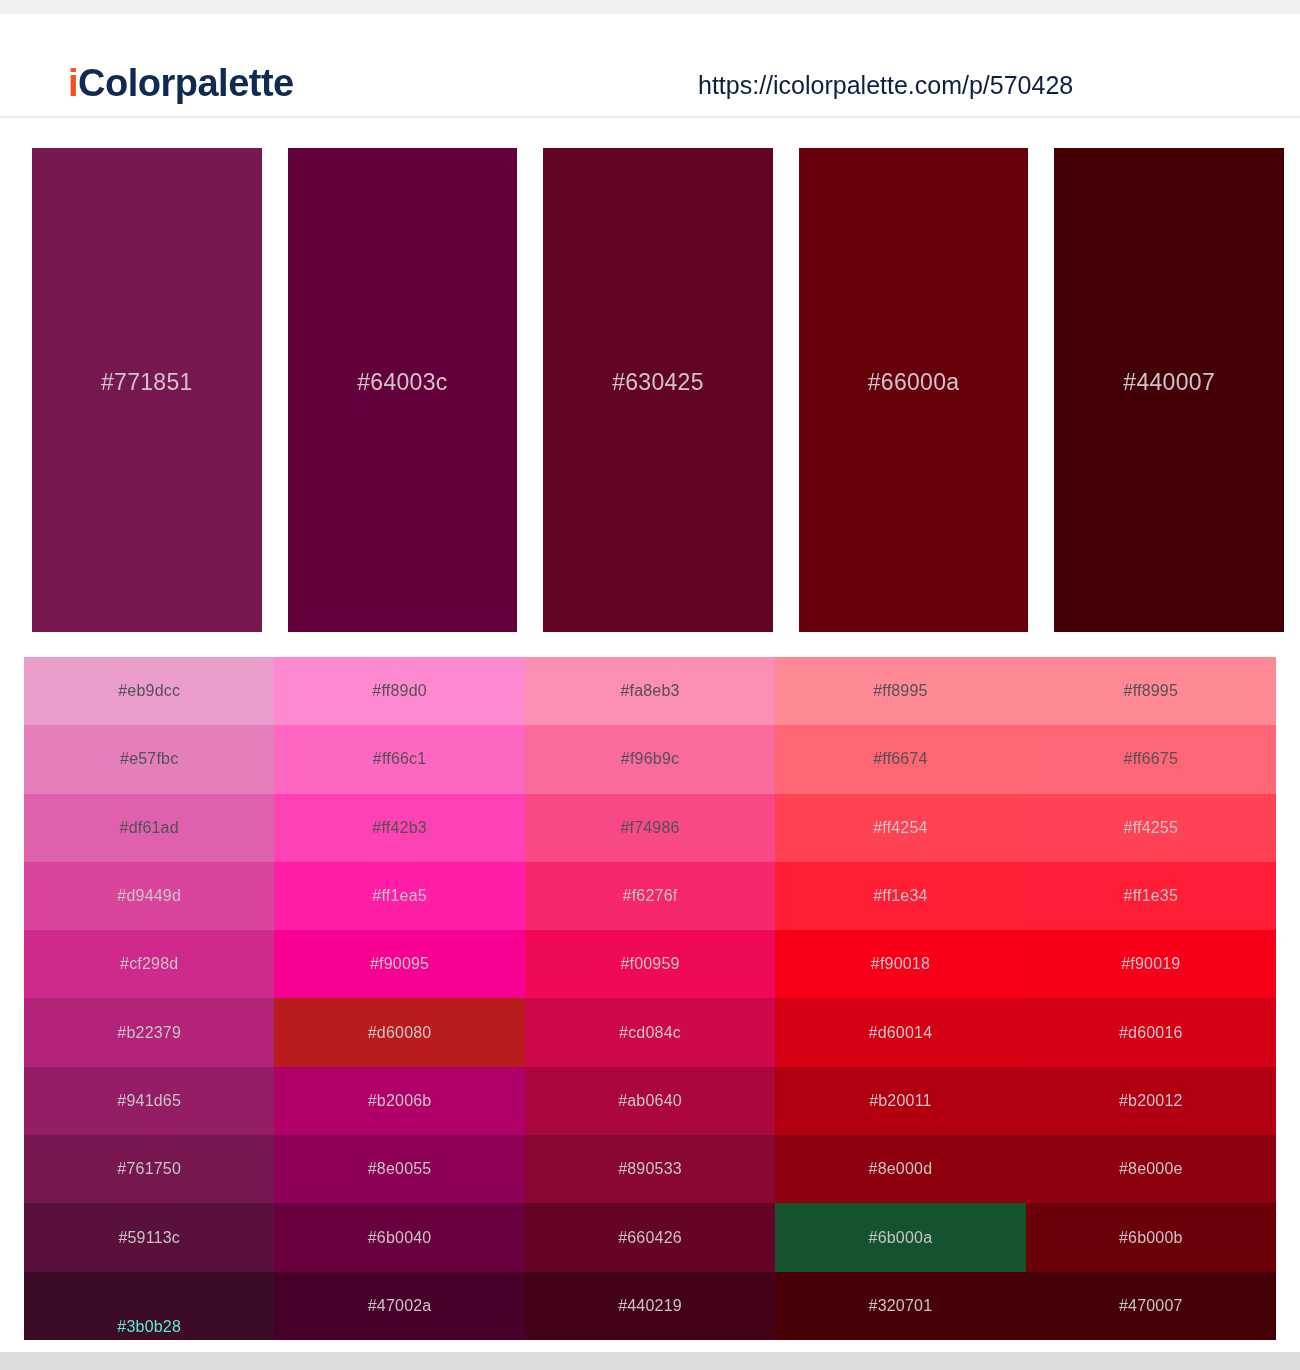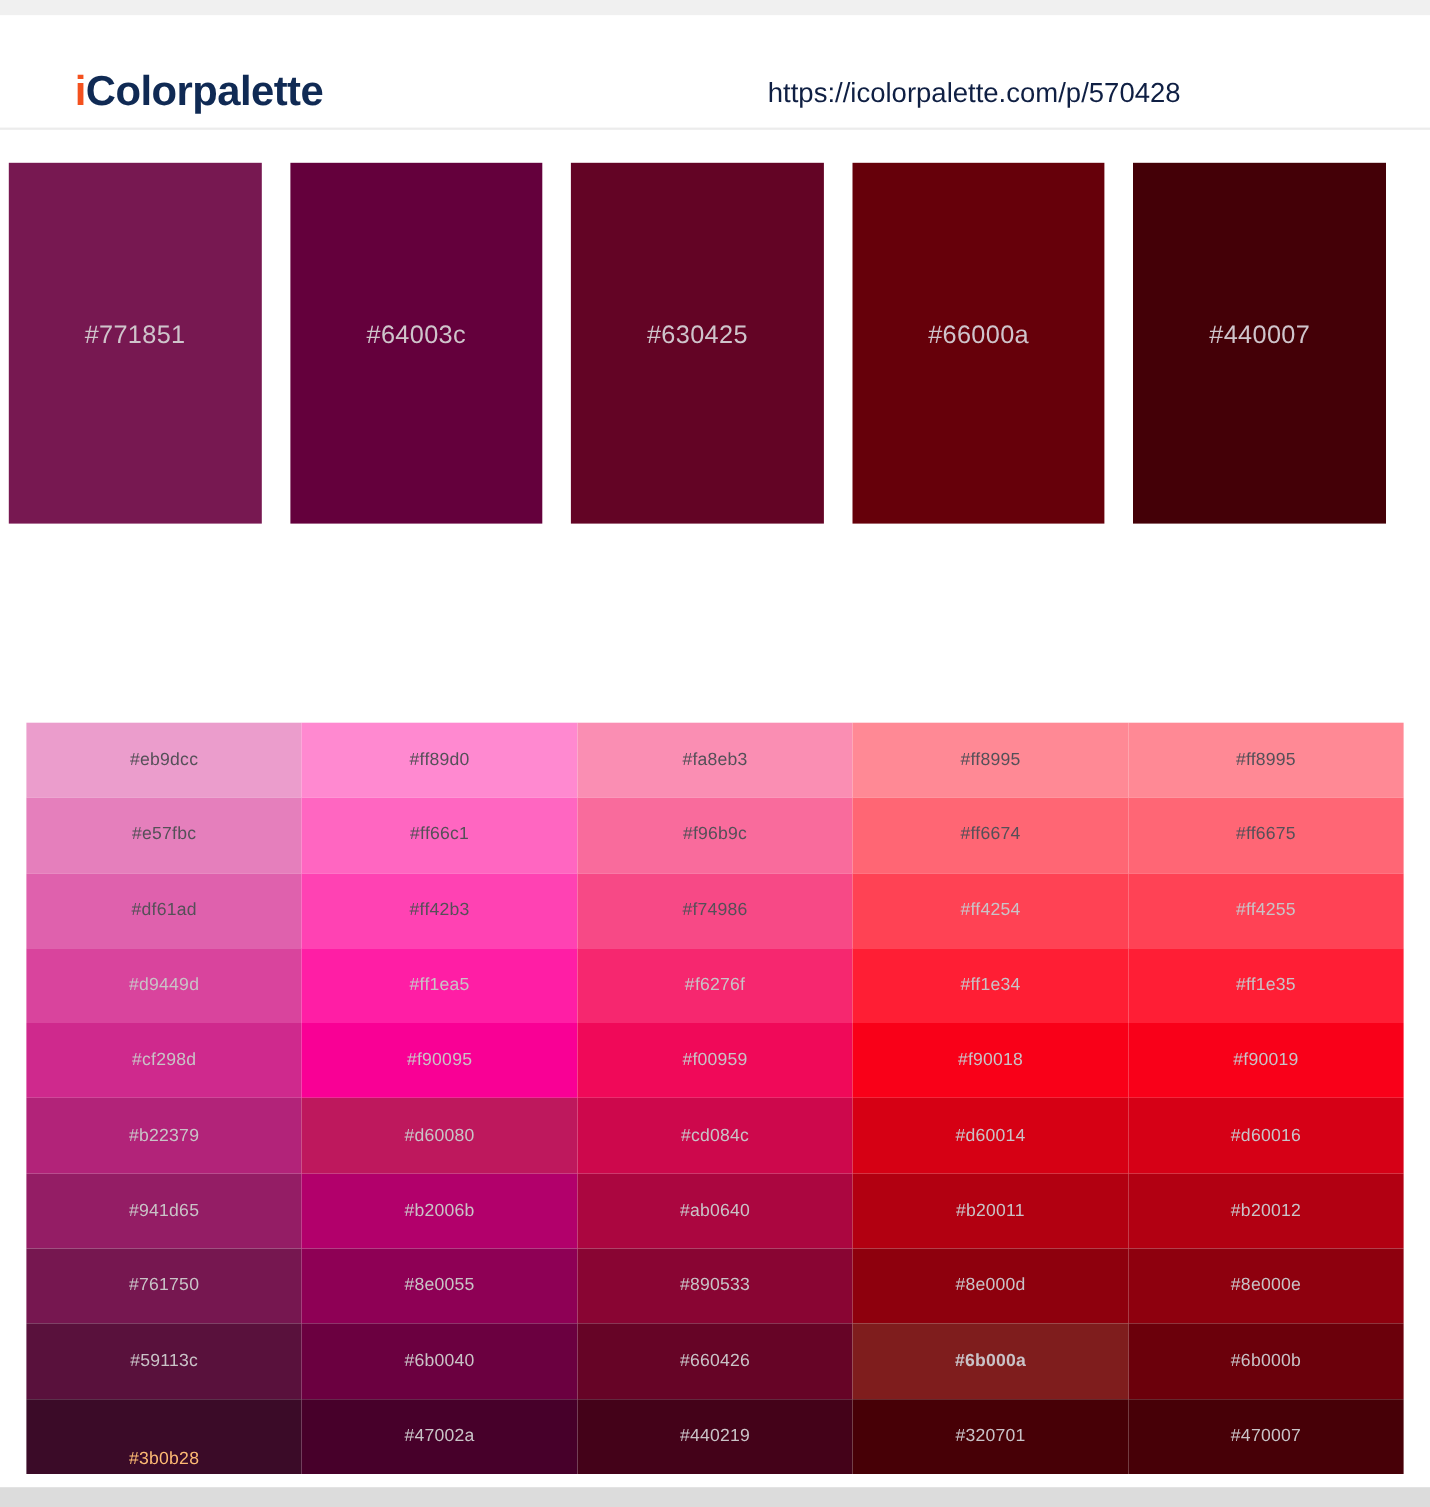--- a/index.html
+++ b/index.html
@@ -53,22 +53,22 @@
     left: 698px; top: 54px;
     font-size: 25px;
     line-height: 34px;
     color: #0f1f43;
     white-space: nowrap;
   }
 
   
   .palette-row {
     position: absolute;
-    left: 8px; top: 148px;
-    width: 1252px; height: 328px;
+    left: 32px; top: 148px;
+    width: 1252px; height: 484px;
     display: flex;
     gap: 26px;
   }
   .palette-swatch {
     flex: 1 1 0;
     position: relative;
     display: flex;
     align-items: center;
     justify-content: center;
   }
@@ -228,21 +228,21 @@
           <span class="hex" style="color: rgb(201, 195, 199);">#f90018</span>
         </div>
         <div class="shade-cell" style="background: rgb(249, 0, 25);">
           <span class="hex" style="color: rgb(201, 195, 199);">#f90019</span>
         </div>
       </div>
       <div class="shade-row">
         <div class="shade-cell" style="background: rgb(178, 35, 121);">
           <span class="hex" style="color: rgb(201, 195, 199);">#b22379</span>
         </div>
-        <div class="shade-cell" style="background: #be185d;">
+        <div class="shade-cell" style="background: #b91c1c;">
           <span class="hex" style="color: rgb(201, 195, 199);">#d60080</span>
         </div>
         <div class="shade-cell" style="background: rgb(205, 8, 76);">
           <span class="hex" style="color: rgb(201, 195, 199);">#cd084c</span>
         </div>
         <div class="shade-cell" style="background: rgb(214, 0, 20);">
           <span class="hex" style="color: rgb(201, 195, 199);">#d60014</span>
         </div>
         <div class="shade-cell" style="background: rgb(214, 0, 22);">
           <span class="hex" style="color: rgb(201, 195, 199);">#d60016</span>
@@ -285,30 +285,30 @@
       <div class="shade-row">
         <div class="shade-cell" style="background: rgb(89, 17, 60);">
           <span class="hex" style="color: rgb(201, 195, 199);">#59113c</span>
         </div>
         <div class="shade-cell" style="background: rgb(107, 0, 64);">
           <span class="hex" style="color: rgb(201, 195, 199);">#6b0040</span>
         </div>
         <div class="shade-cell" style="background: rgb(102, 4, 38); text-align: center;">
           <span class="hex" style="color: rgb(201, 195, 199);">#660426</span>
         </div>
-        <div class="shade-cell" style="background: #7f1d1d; font-weight: bold;">
+        <div class="shade-cell" style="background: #14532d;">
           <span class="hex" style="color: rgb(201, 195, 199);">#6b000a</span>
         </div>
         <div class="shade-cell" style="background: rgb(107, 0, 11);">
           <span class="hex" style="color: rgb(201, 195, 199);">#6b000b</span>
         </div>
       </div>
       <div class="shade-row">
         <div class="shade-cell" style="background: rgb(59, 11, 40);">
-          <span class="hex" style="color: #fdba74; margin-top: 42px;">#3b0b28</span>
+          <span class="hex" style="color: #5eead4; margin-top: 42px;">#3b0b28</span>
         </div>
         <div class="shade-cell" style="background: rgb(71, 0, 42);">
           <span class="hex" style="color: rgb(201, 195, 199);">#47002a</span>
         </div>
         <div class="shade-cell" style="background: rgb(68, 2, 25);">
           <span class="hex" style="color: rgb(201, 195, 199);">#440219</span>
         </div>
         <div class="shade-cell" style="background: rgb(71, 0, 6);">
           <span class="hex" style="color: rgb(201, 195, 199);">#320701</span>
         </div>

